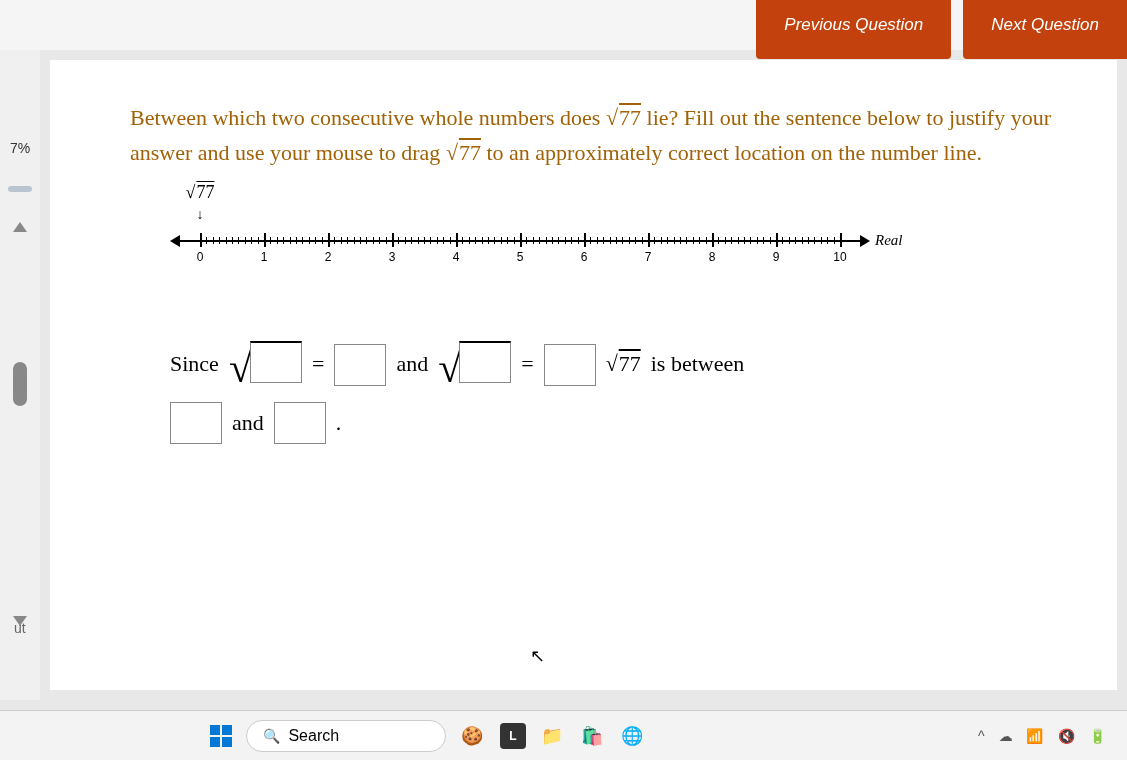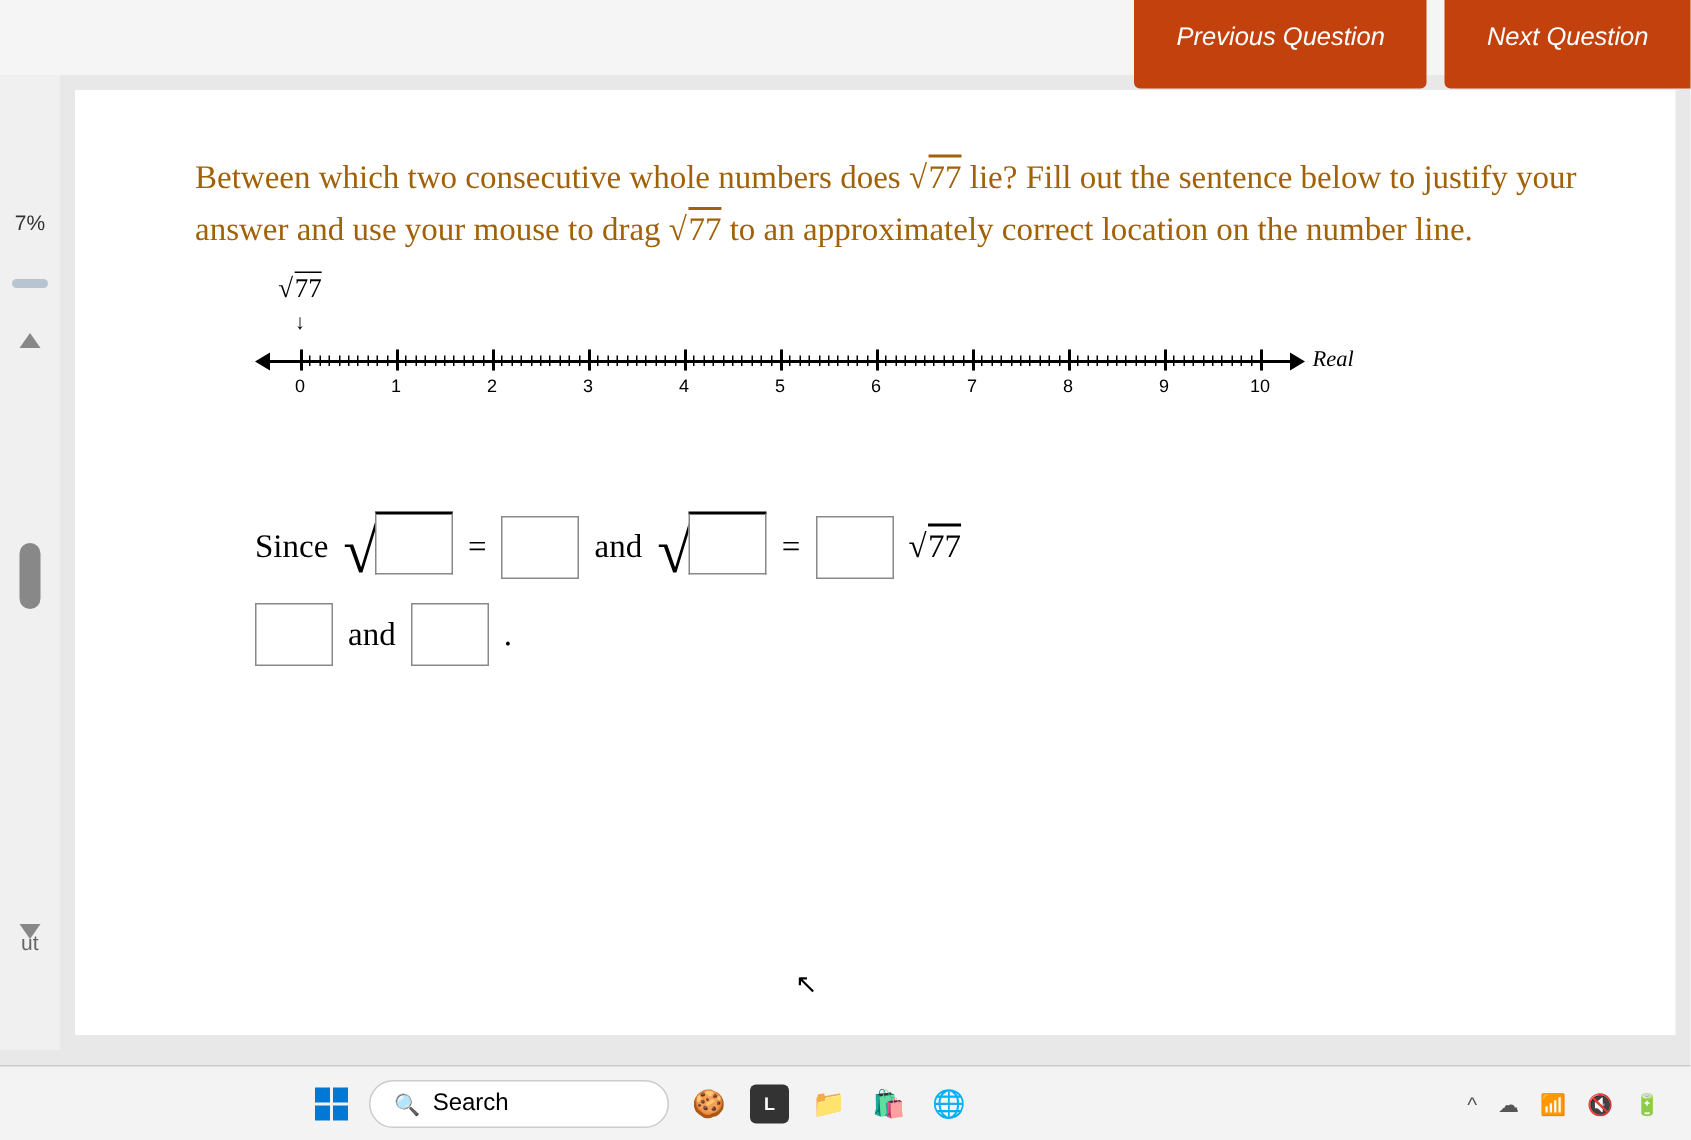--- a/index.html
+++ b/index.html
@@ -301,20 +301,21 @@
     <span>=</span>
     <input class="ans-box" style="">
     <span>and</span>
     <span class="big-sqrt">
       <span class="rad">√</span>
       <input class="ans-box" style="">
     </span>
     <span>=</span>
     <input class="ans-box" style="">
     <span class="sqrt"><span class="sqrt-over">77</span></span>
+    <span> is between</span>
   </div>
   <div class="answer-line" style="margin-top:10px;">
     <input class="ans-box" style="">
     <span>and</span>
     <input class="ans-box" style="">
     <span>.</span>
   </div>
 </div>
 
 <div class="cursor-img">↖</div>

